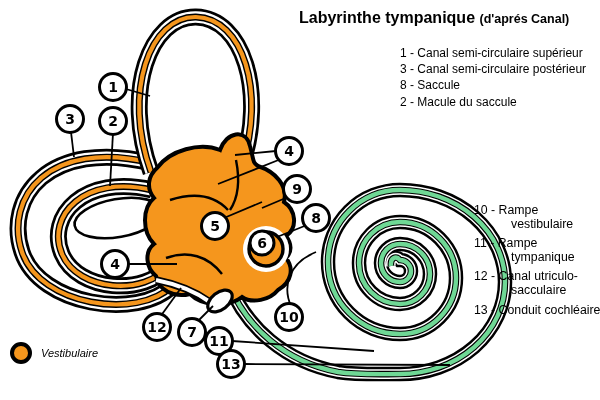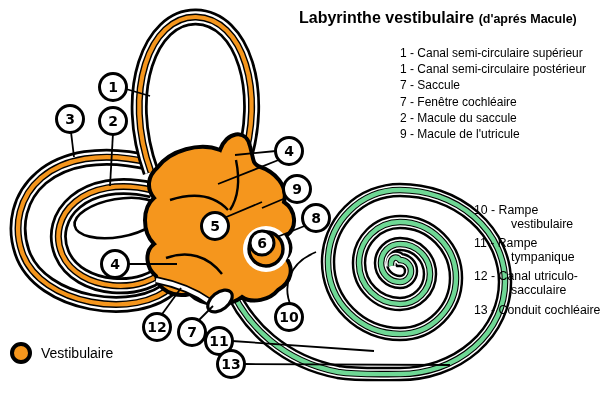--- a/index.html
+++ b/index.html
@@ -29,21 +29,21 @@
 
   .list-a{position:absolute;left:400px;top:45px;font-size:12px;line-height:16.2px;white-space:nowrap;}
   .list-b{position:absolute;left:474px;top:204px;width:128px;font-size:12.3px;line-height:13.6px;}
   .list-b .item{padding-left:37px;text-indent:-37px;margin-bottom:6px;}
 
   .key{position:absolute;left:10px;top:339px;}
   .key-row{display:flex;align-items:center;height:27px;}
   .key-dot{width:14px;height:14px;border-radius:50%;border:4.5px solid #000;margin-right:9px;}
   .key-dot.vest{background:#F5961D;}
   .key-dot.coch{background:#6FD895;}
-  .key-label{font-size:14px;}
+  .key-label{font-size:11px;font-style:italic;}
 </style>
 </head>
 <body>
 
 <div class="stage">
 
   <svg width="600" height="400" viewBox="0 0 600 400">
 
     <g>
       <path class="kA" d="M 152 163 C 48 138, 4 198, 22 252 C 40 306, 138 320, 172 286"></path>
@@ -162,31 +162,29 @@
         <text class="mt" x="231" y="369">13</text>
       </g>
       <g>
         <circle class="mc" cx="289" cy="317" r="13.5"></circle>
         <text class="mt" x="289" y="322">10</text>
       </g>
     </g>
   </svg>
 
   <div class="title">
-    <span>Labyrinthe vestibulaire</span>
-    <span class="sub">(d'aprés Macule)</span>
+    <span>Labyrinthe tympanique</span>
+    <span class="sub">(d'aprés Canal)</span>
   </div>
 
   <div class="list-a">
     <div>1 - Canal semi-circulaire supérieur</div>
-    <div>1 - Canal semi-circulaire postérieur</div>
-    <div>7 - Saccule</div>
-    <div>7 - Fenêtre cochléaire</div>
+    <div>3 - Canal semi-circulaire postérieur</div>
+    <div>8 - Saccule</div>
     <div>2 - Macule du saccule</div>
-    <div>9 - Macule de l'utricule</div>
   </div>
 
   <div class="list-b">
     <div class="item">10 - Rampe vestibulaire</div>
     <div class="item">11 - Rampe tympanique</div>
     <div class="item">12 - Canal utriculo-sacculaire</div>
     <div class="item">13 - Conduit cochléaire</div>
   </div>
 
   <div class="key">

